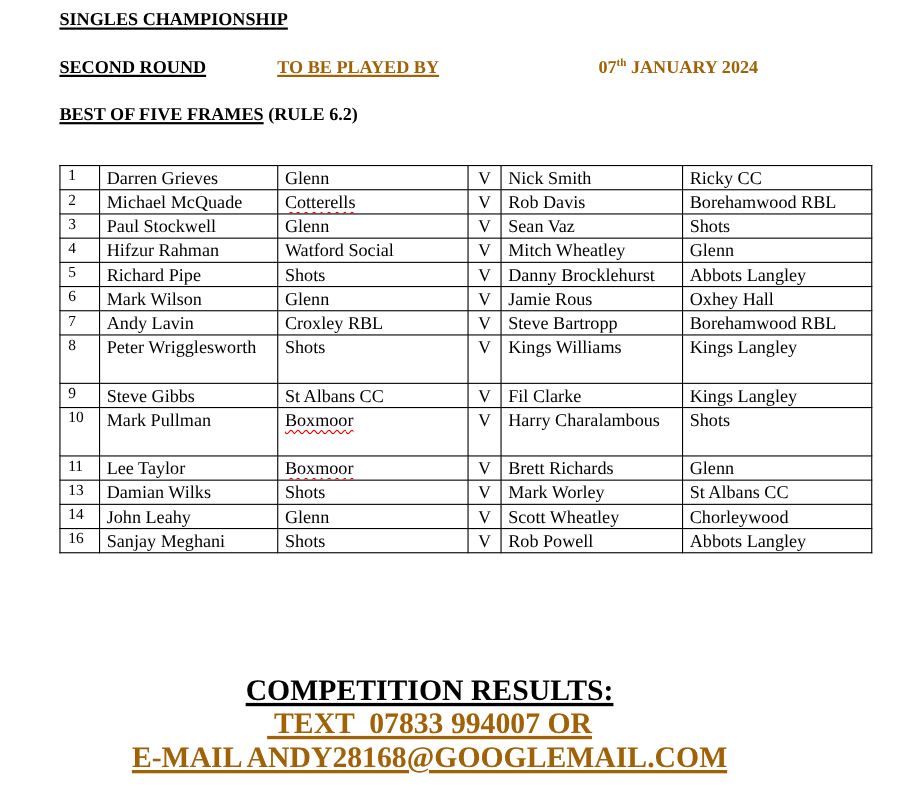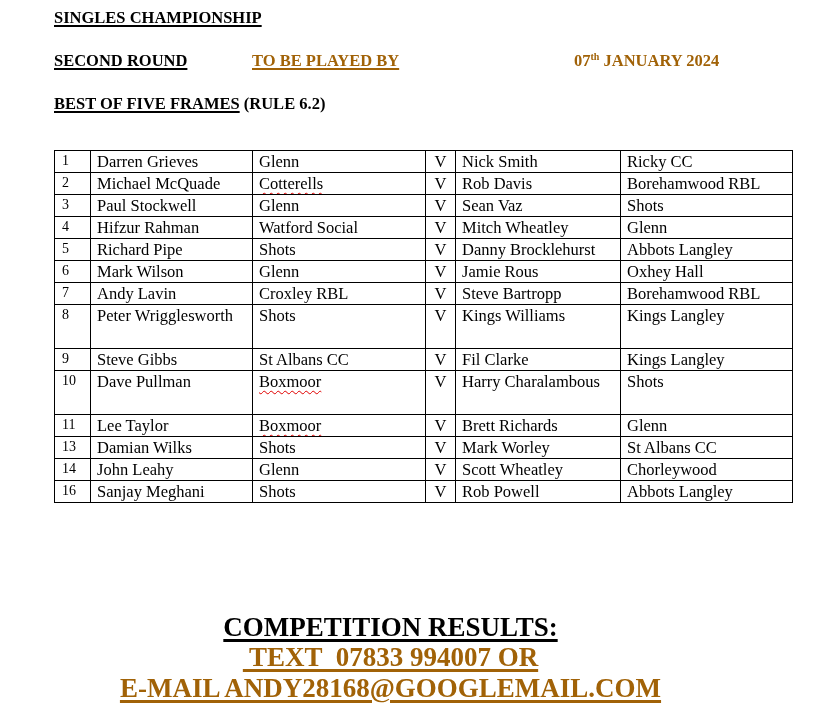--- a/index.html
+++ b/index.html
@@ -9,21 +9,21 @@
   }
   .hdr {
     position: absolute; font-weight: bold; font-size: 16.5px; line-height: 20px;
     white-space: nowrap;
   }
   .u { text-decoration: underline; text-decoration-thickness: 1.5px; text-underline-offset: 2px; }
   .red { color: #a16207; }
   #h-title { left: 54px; top: 8px; }
   #h-round { left: 54px; top: 51px; }
   #h-play { left: 252px; top: 51px; }
-  #h-date { left: 574px; top: 51px; }
+  #h-date { left: 544px; top: 51px; }
   #h-date sup { font-size: 10px; vertical-align: 6px; line-height: 0; }
   #h-frames { left: 54px; top: 94px; }
 
   table.fx {
     position: absolute; left: 54px; top: 150px;
     border-collapse: collapse; table-layout: fixed; width: 738px;
     font-size: 16.5px;
   }
   table.fx td {
     border: 1px solid #000; padding: 0 6px; vertical-align: top;
@@ -129,21 +129,21 @@
       <tr>
         <td class="num">9</td>
         <td>Steve Gibbs</td>
         <td>St Albans CC</td>
         <td class="v">V</td>
         <td>Fil Clarke</td>
         <td>Kings Langley</td>
       </tr>
       <tr class="tall">
         <td class="num">10</td>
-        <td>Dave Pullman</td>
+        <td>Mark Pullman</td>
         <td><span class="spell">Boxmoor</span></td>
         <td class="v">V</td>
         <td>Harry Charalambous</td>
         <td>Shots</td>
       </tr>
       <tr>
         <td class="num">11</td>
         <td>Lee Taylor</td>
         <td><span class="spell">Boxmoor</span></td>
         <td class="v">V</td>

